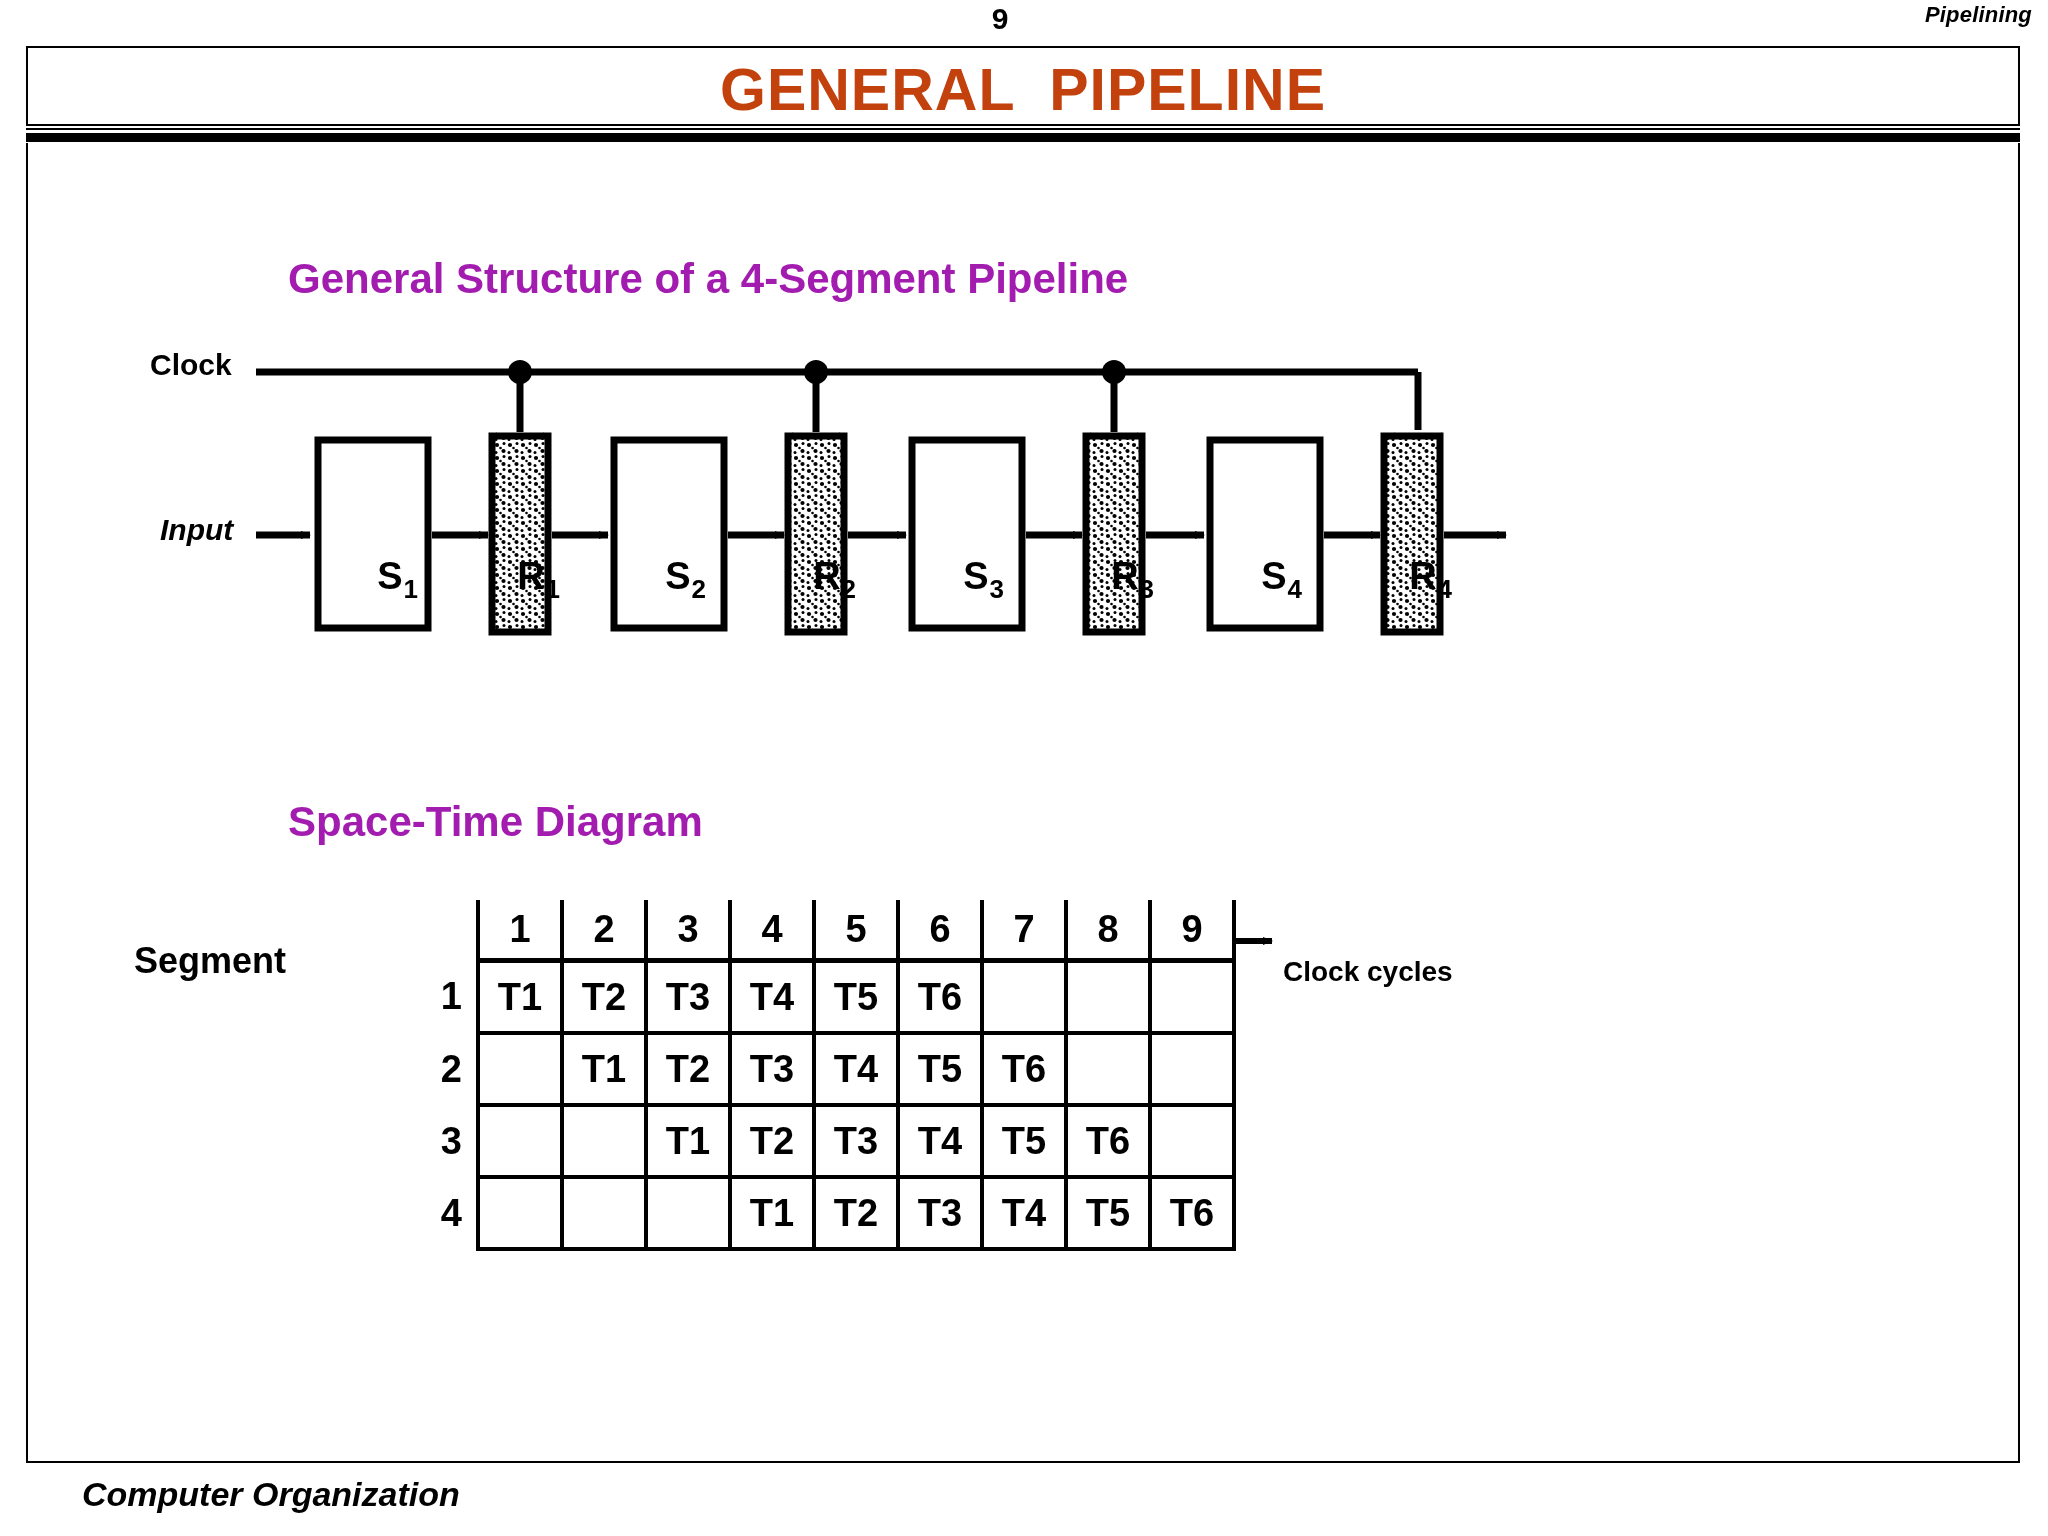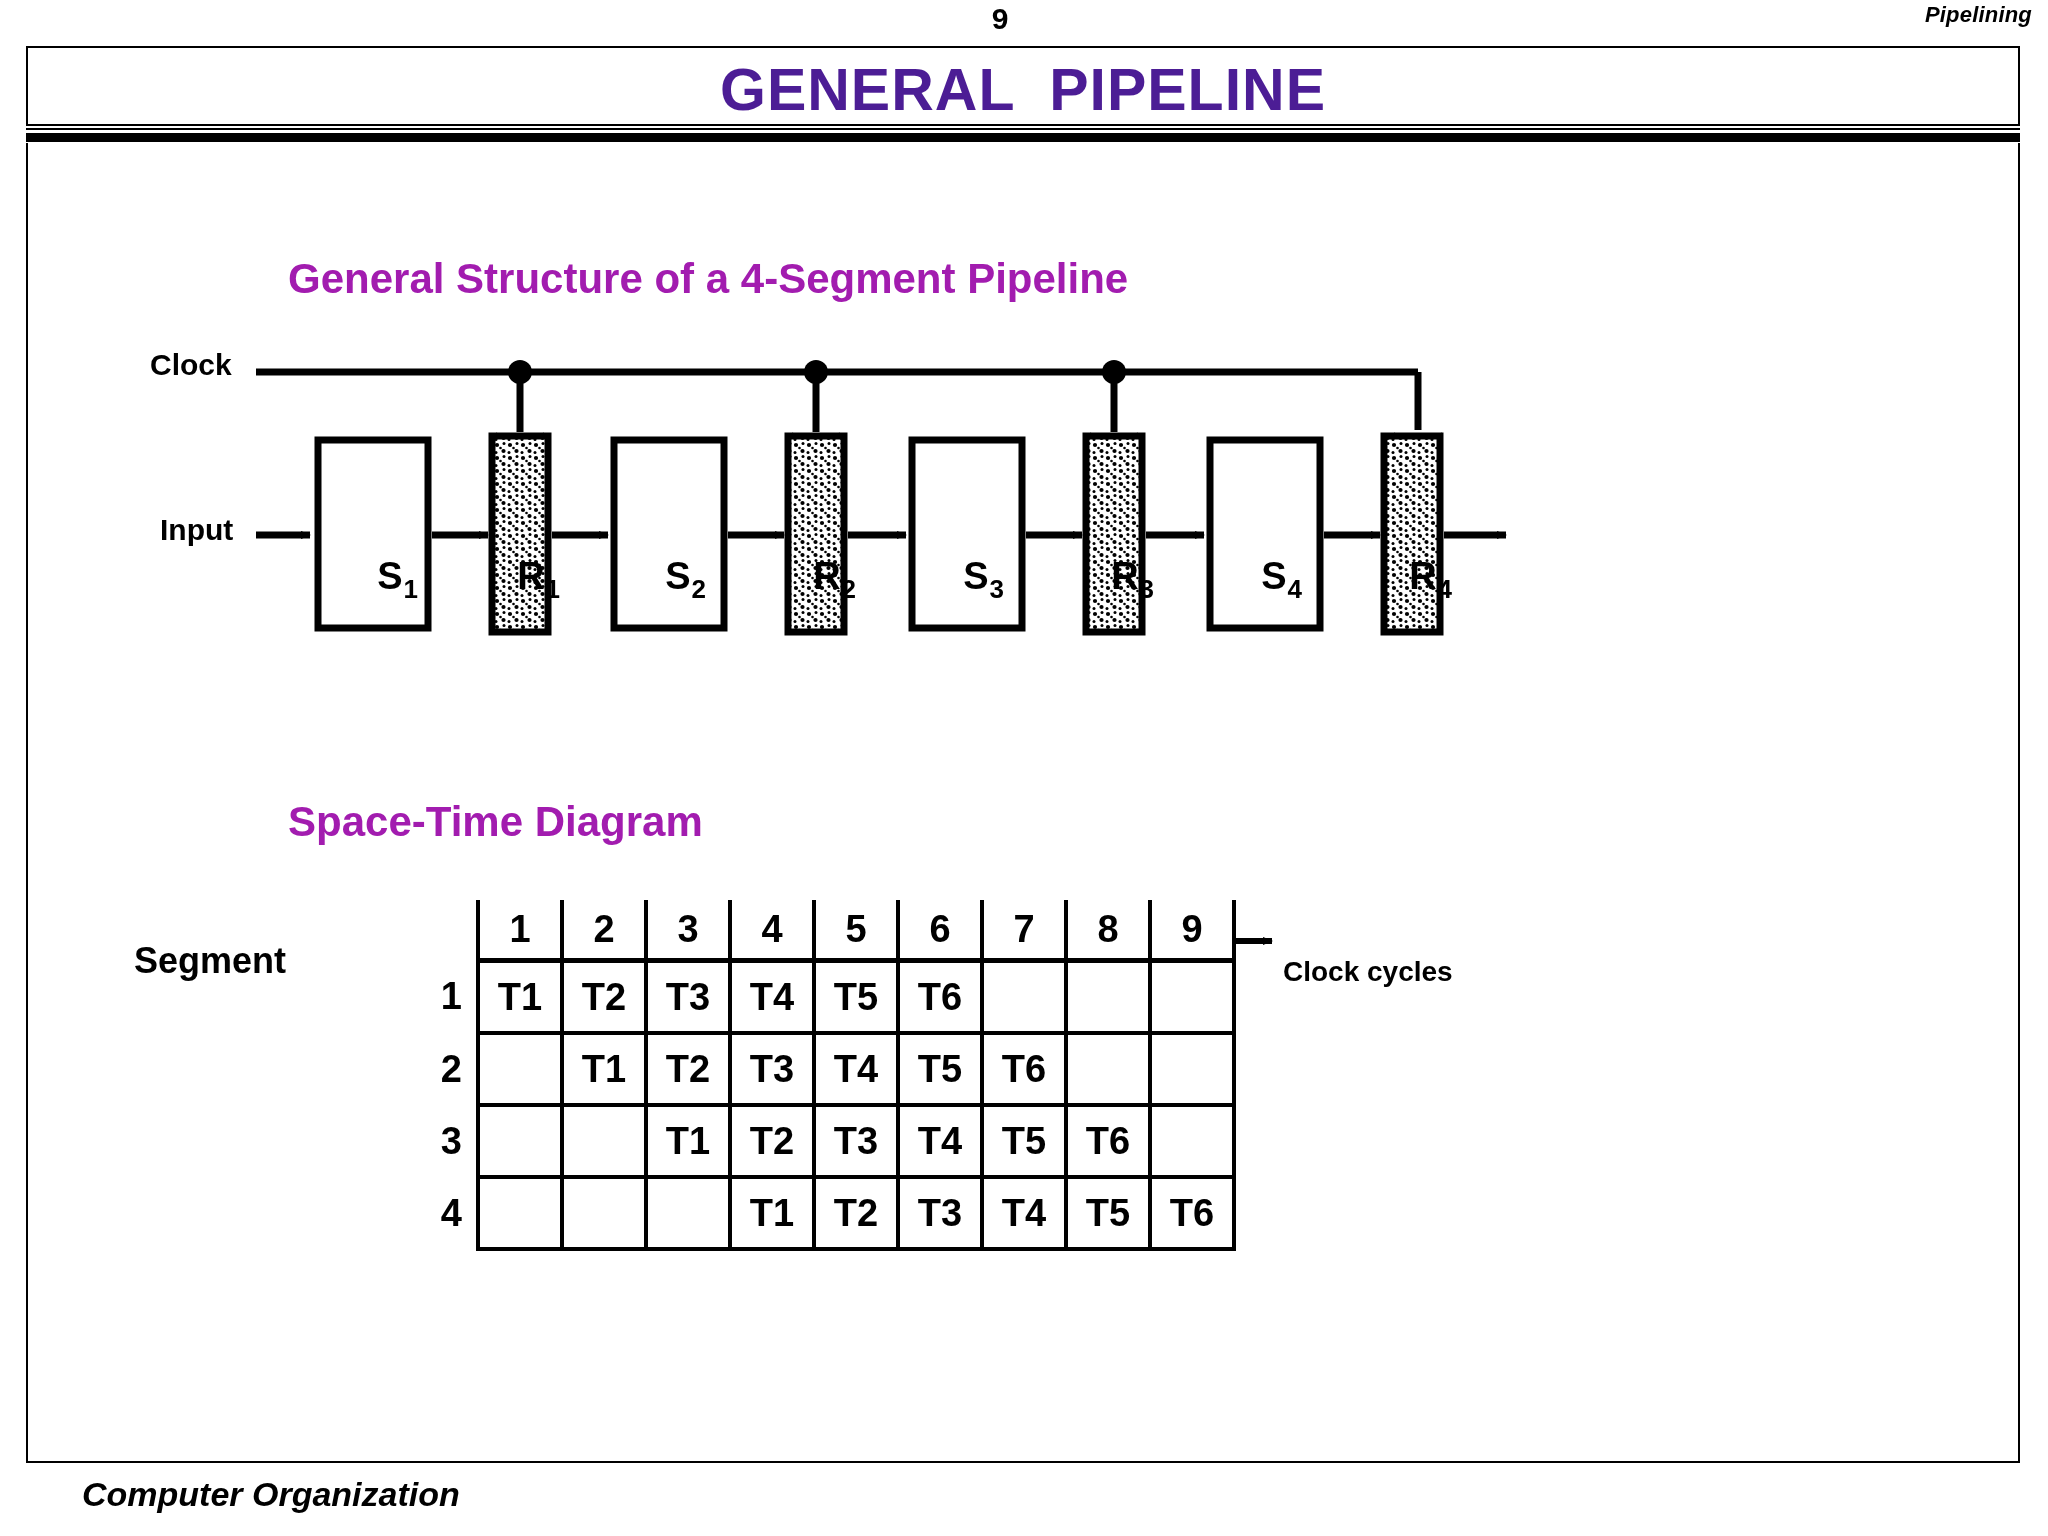--- a/index.html
+++ b/index.html
@@ -118,20 +118,21 @@
     color: #000;
     white-space: pre;
   }
   #label-clock {
     left: 150px; top: 348px;
     font-size: 30px;
   }
   #label-input {
     left: 160px; top: 513px;
     font-size: 30px;
+    font-style: italic;
   }
   .stage-label {
     position: absolute;
     font-size: 38px;
     font-weight: bold;
     color: #000;
     white-space: pre;
   }
   .stage-label sub {
     font-size: 26px;
@@ -203,21 +204,21 @@
 </style>
 </head>
 <body>
 
 <div id="header-strip">
   <div id="page-number">9</div>
   <div id="section-label">Pipelining</div>
 </div>
 
 <div id="title-band">
-  <div id="slide-title" style="color: #4c1d95;">GENERAL  PIPELINE</div>
+  <div id="slide-title" style="color: #c2410c;">GENERAL  PIPELINE</div>
 </div>
 <div id="rule-thin"></div>
 <div id="rule-thick"></div>
 
 <div id="body-box"></div>
 
 <div class="section-heading" id="heading-structure">General Structure of a 4-Segment Pipeline</div>
 
 <div class="section-heading" id="heading-spacetime">Space-Time Diagram</div>
 

